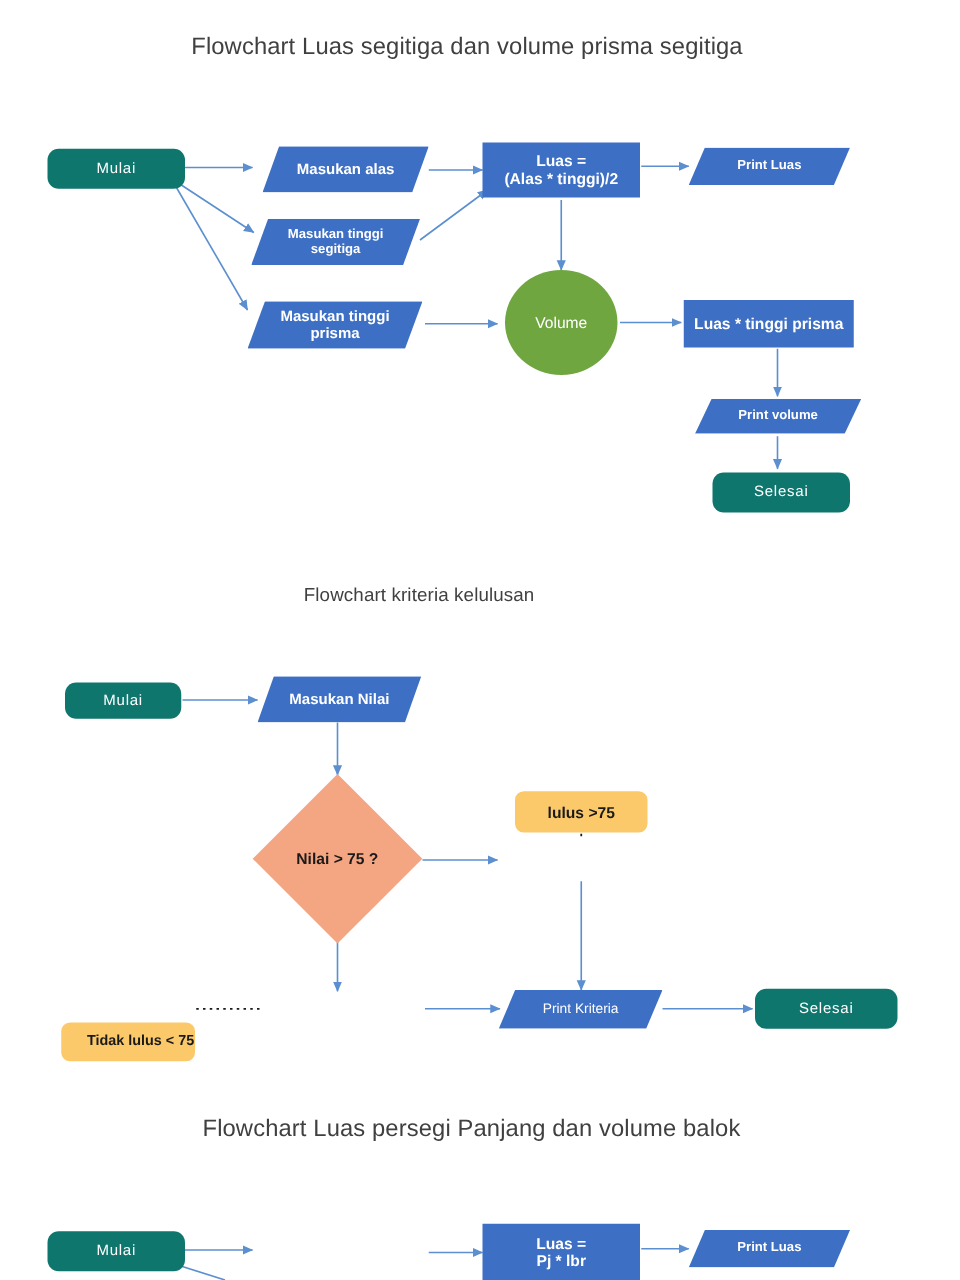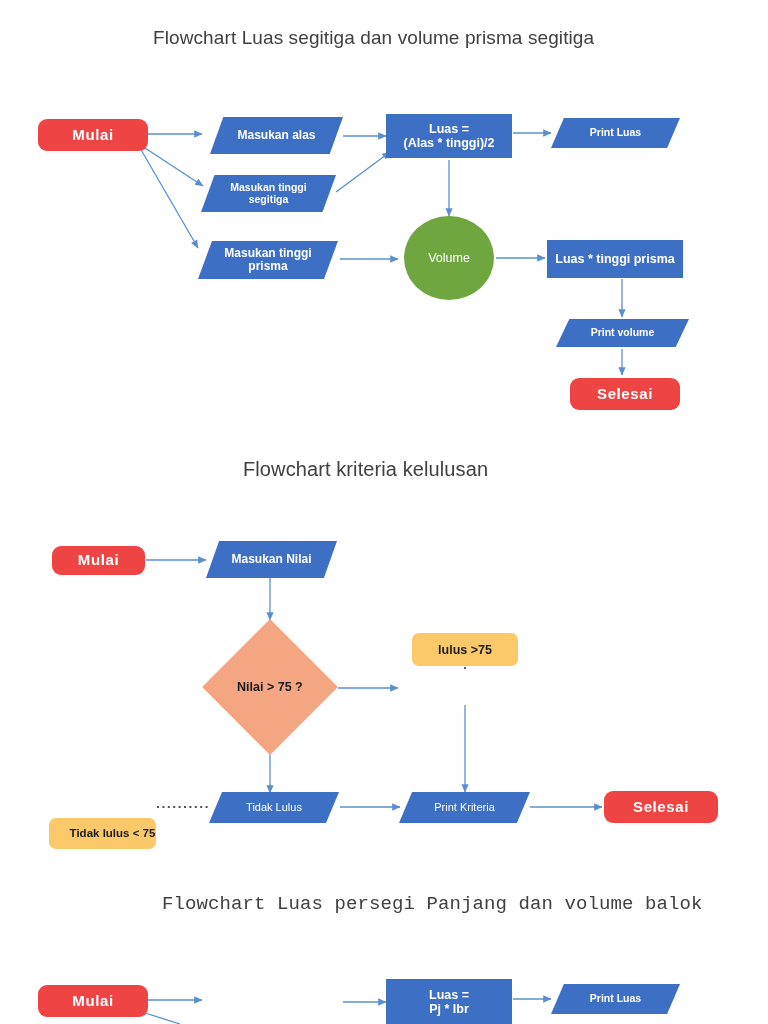--- a/index.html
+++ b/index.html
@@ -46,25 +46,25 @@
     position: absolute;
     display: flex;
     align-items: center;
     justify-content: center;
     text-align: center;
     box-sizing: border-box;
     line-height: 1.12;
   }
 
   .node-terminator {
-    background: #ef4444;
+    background: #0f766e;
     border-radius: 9px;
     color: #ffffff;
-    font-size: 15px;
-    font-weight: 700;
+    font-size: 12px;
+    font-weight: 400;
     letter-spacing: 0.6px;
   }
 
   .node-io {
     background: #3d6fc4;
     color: #ffffff;
     font-size: 12px;
     font-weight: 700;
     clip-path: polygon(10% 0%, 100% 0%, 90% 100%, 0% 100%);
   }
@@ -196,21 +196,21 @@
   </div>
 
   <div class="node node-io" style="left:556px; top:319px; width:133px; height:28px; font-size:10.5px;">
     <span>Print volume</span>
   </div>
 
   <div class="node node-terminator" style="left:570px; top:378px; width:110px; height:32px;">
     <span>Selesai</span>
   </div>
 
-  <div class="section-title" style="left:243px; top:458px; font-size:20px;">Flowchart kriteria kelulusan</div>
+  <div class="section-title" style="left:243px; top:468px; font-size:15px;">Flowchart kriteria kelulusan</div>
 
   <div class="node node-terminator" style="left:52px; top:546px; width:93px; height:29px;">
     <span>Mulai</span>
   </div>
 
   <div class="node node-io" style="left:206px; top:541px; width:131px; height:37px;">
     <span>Masukan Nilai</span>
   </div>
 
   <div class="node node-decision" style="left:222px; top:639px; width:96px; height:96px;">
@@ -220,33 +220,30 @@
 
   <div class="node node-note" style="left:412px; top:607px; width:106px; height:33px;">
     <span>lulus &gt;75</span>
   </div>
 
 
   <div class="node node-note" style="left:49px; top:792px; width:107px; height:31px; font-size:11.5px;padding-left:20px;">
     <span>Tidak lulus &lt; 75</span>
   </div>
 
-  <div class="node node-io" style="left:209px; top:792px; width:130px; height:31px; font-weight:400; font-size:11px;">
-    <span>Tidak Lulus</span>
-  </div>
 
   <div class="node node-io" style="left:399px; top:792px; width:131px; height:31px; font-weight:400; font-size:11px;">
     <span>Print Kriteria</span>
   </div>
 
   <div class="node node-terminator" style="left:604px; top:791px; width:114px; height:32px;">
     <span>Selesai</span>
   </div>
 
-  <div class="section-title" style="left:162px; top:893px;font-family:Liberation Mono, monospace;">Flowchart Luas persegi Panjang dan volume balok</div>
+  <div class="section-title" style="left:162px; top:893px;">Flowchart Luas persegi Panjang dan volume balok</div>
 
   <div class="node node-terminator" style="left:38px; top:985px; width:110px; height:32px;">
     <span>Mulai</span>
   </div>
 
 
   <div class="node node-process node-label-2line" style="left:386px; top:979px; width:126px; height:45px;">
     <span>Luas =
 Pj * lbr</span>
   </div>

